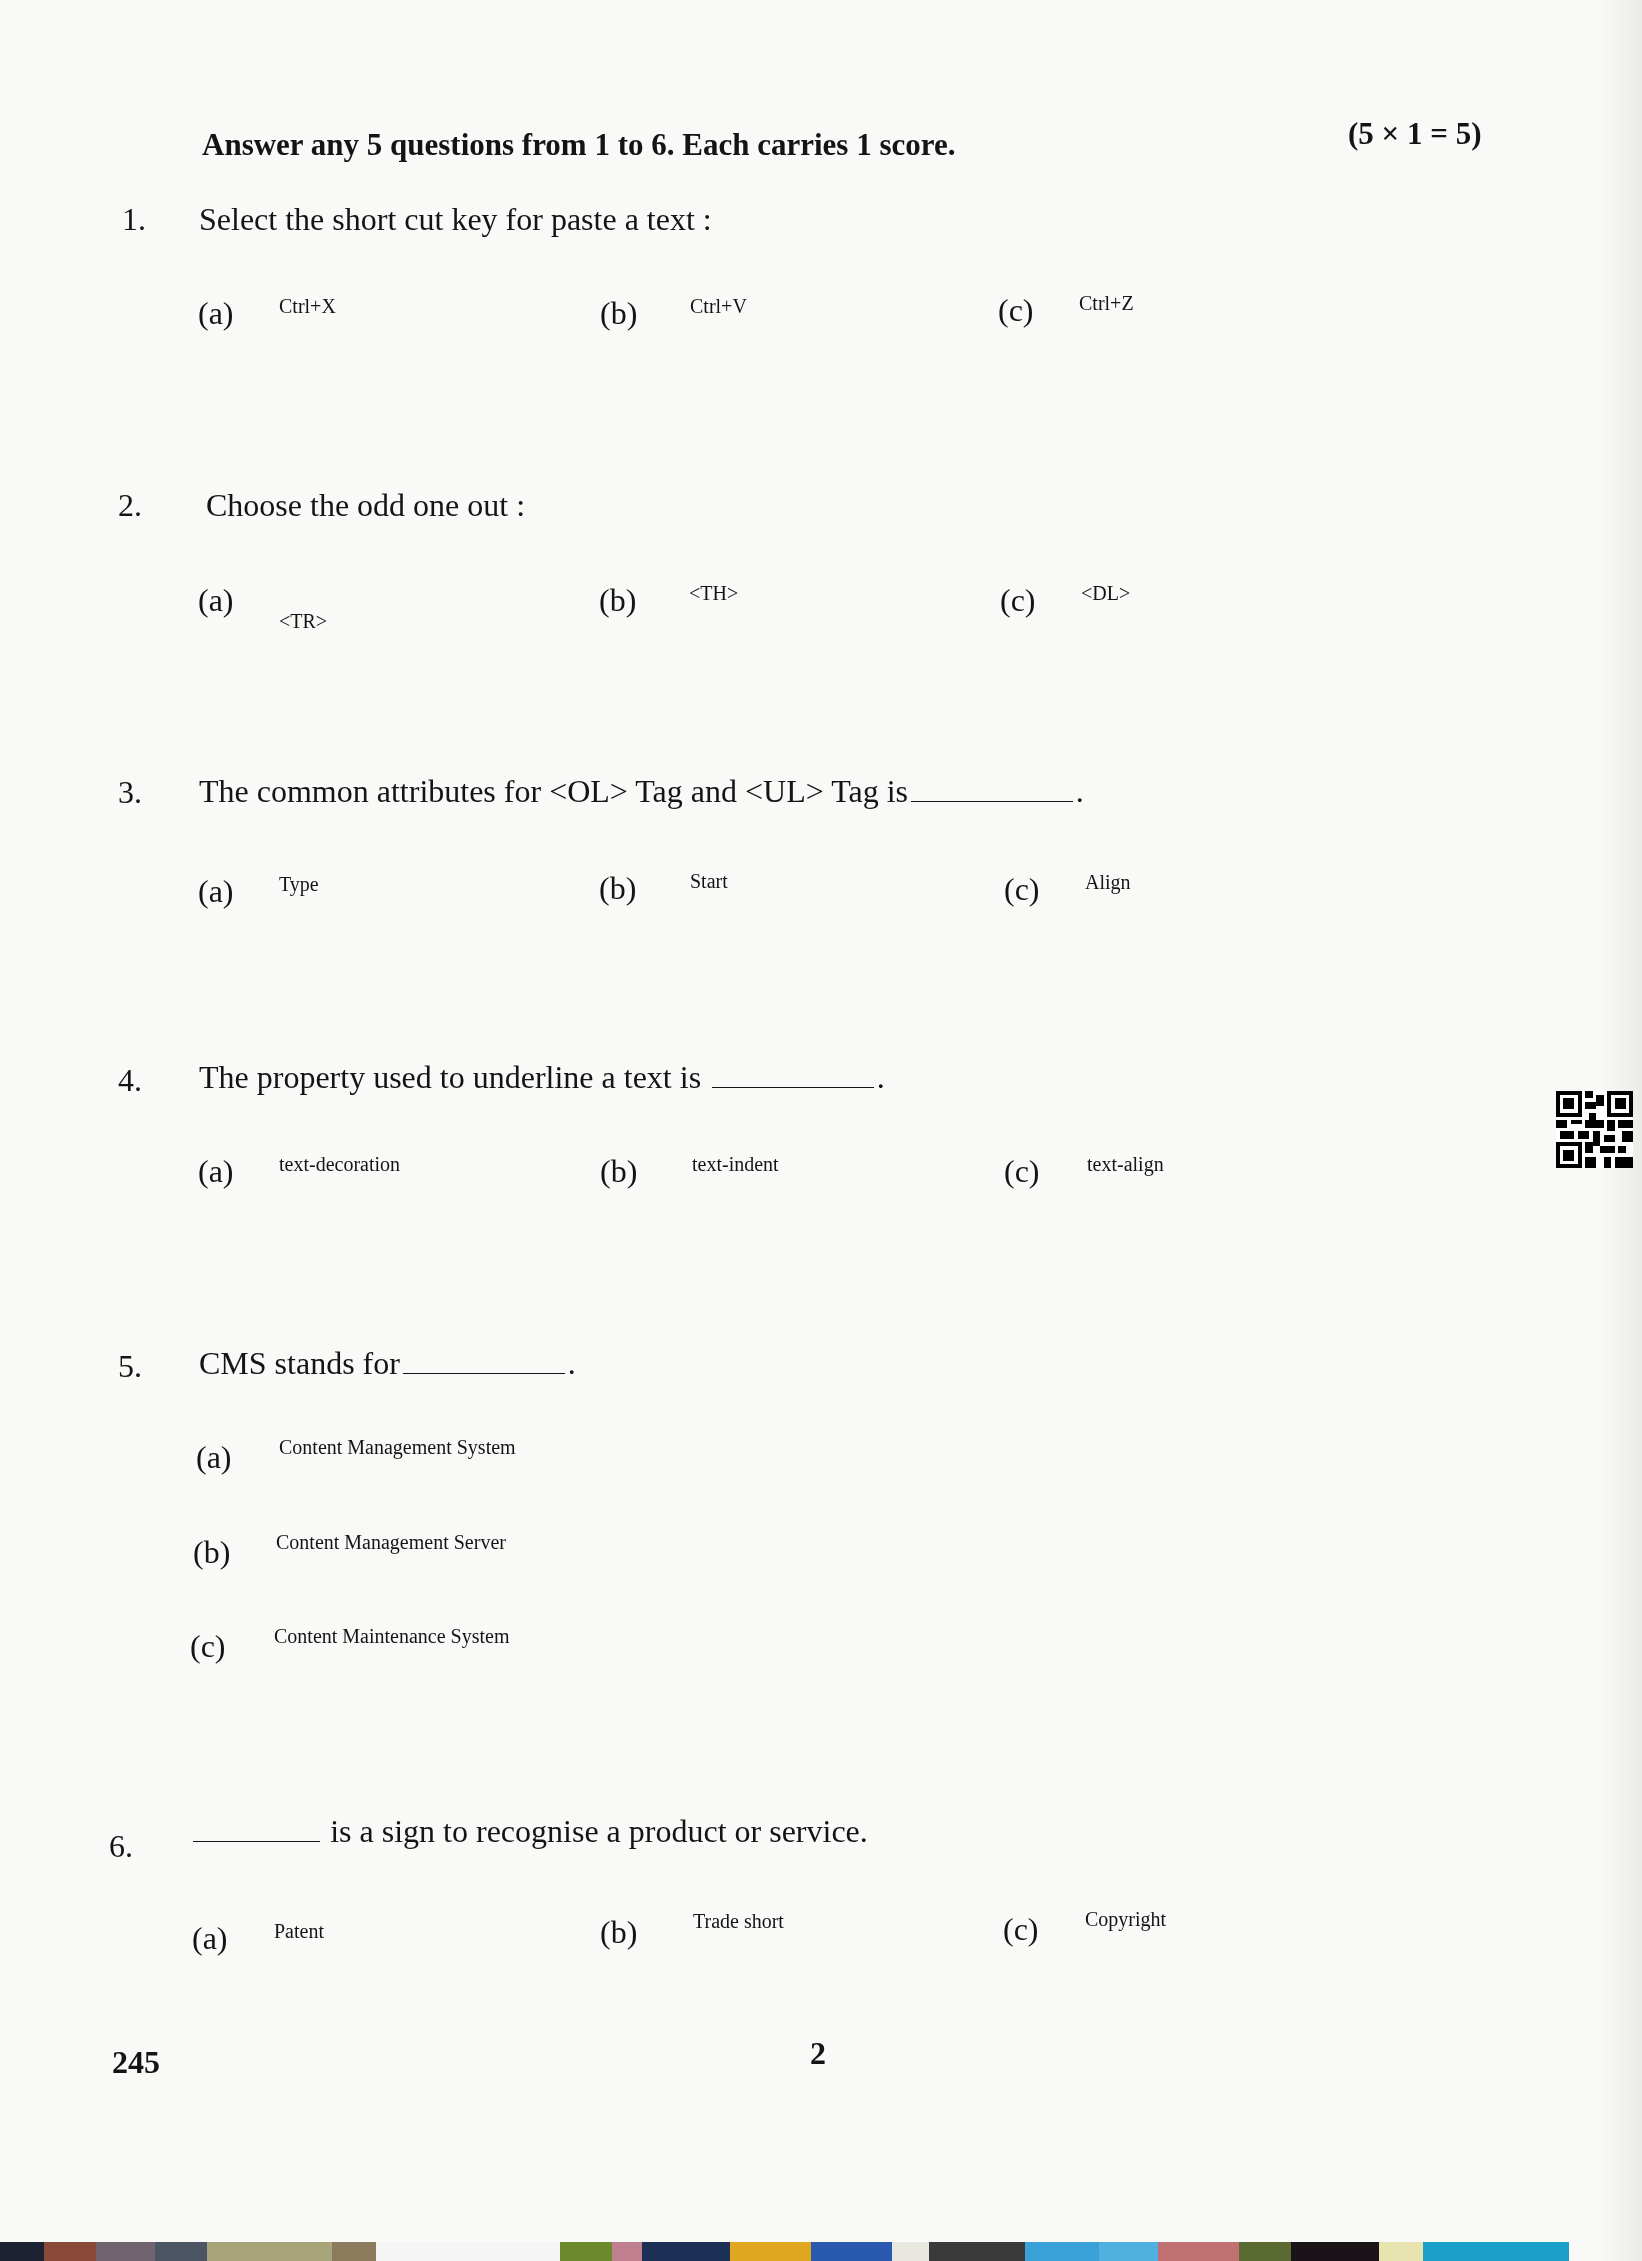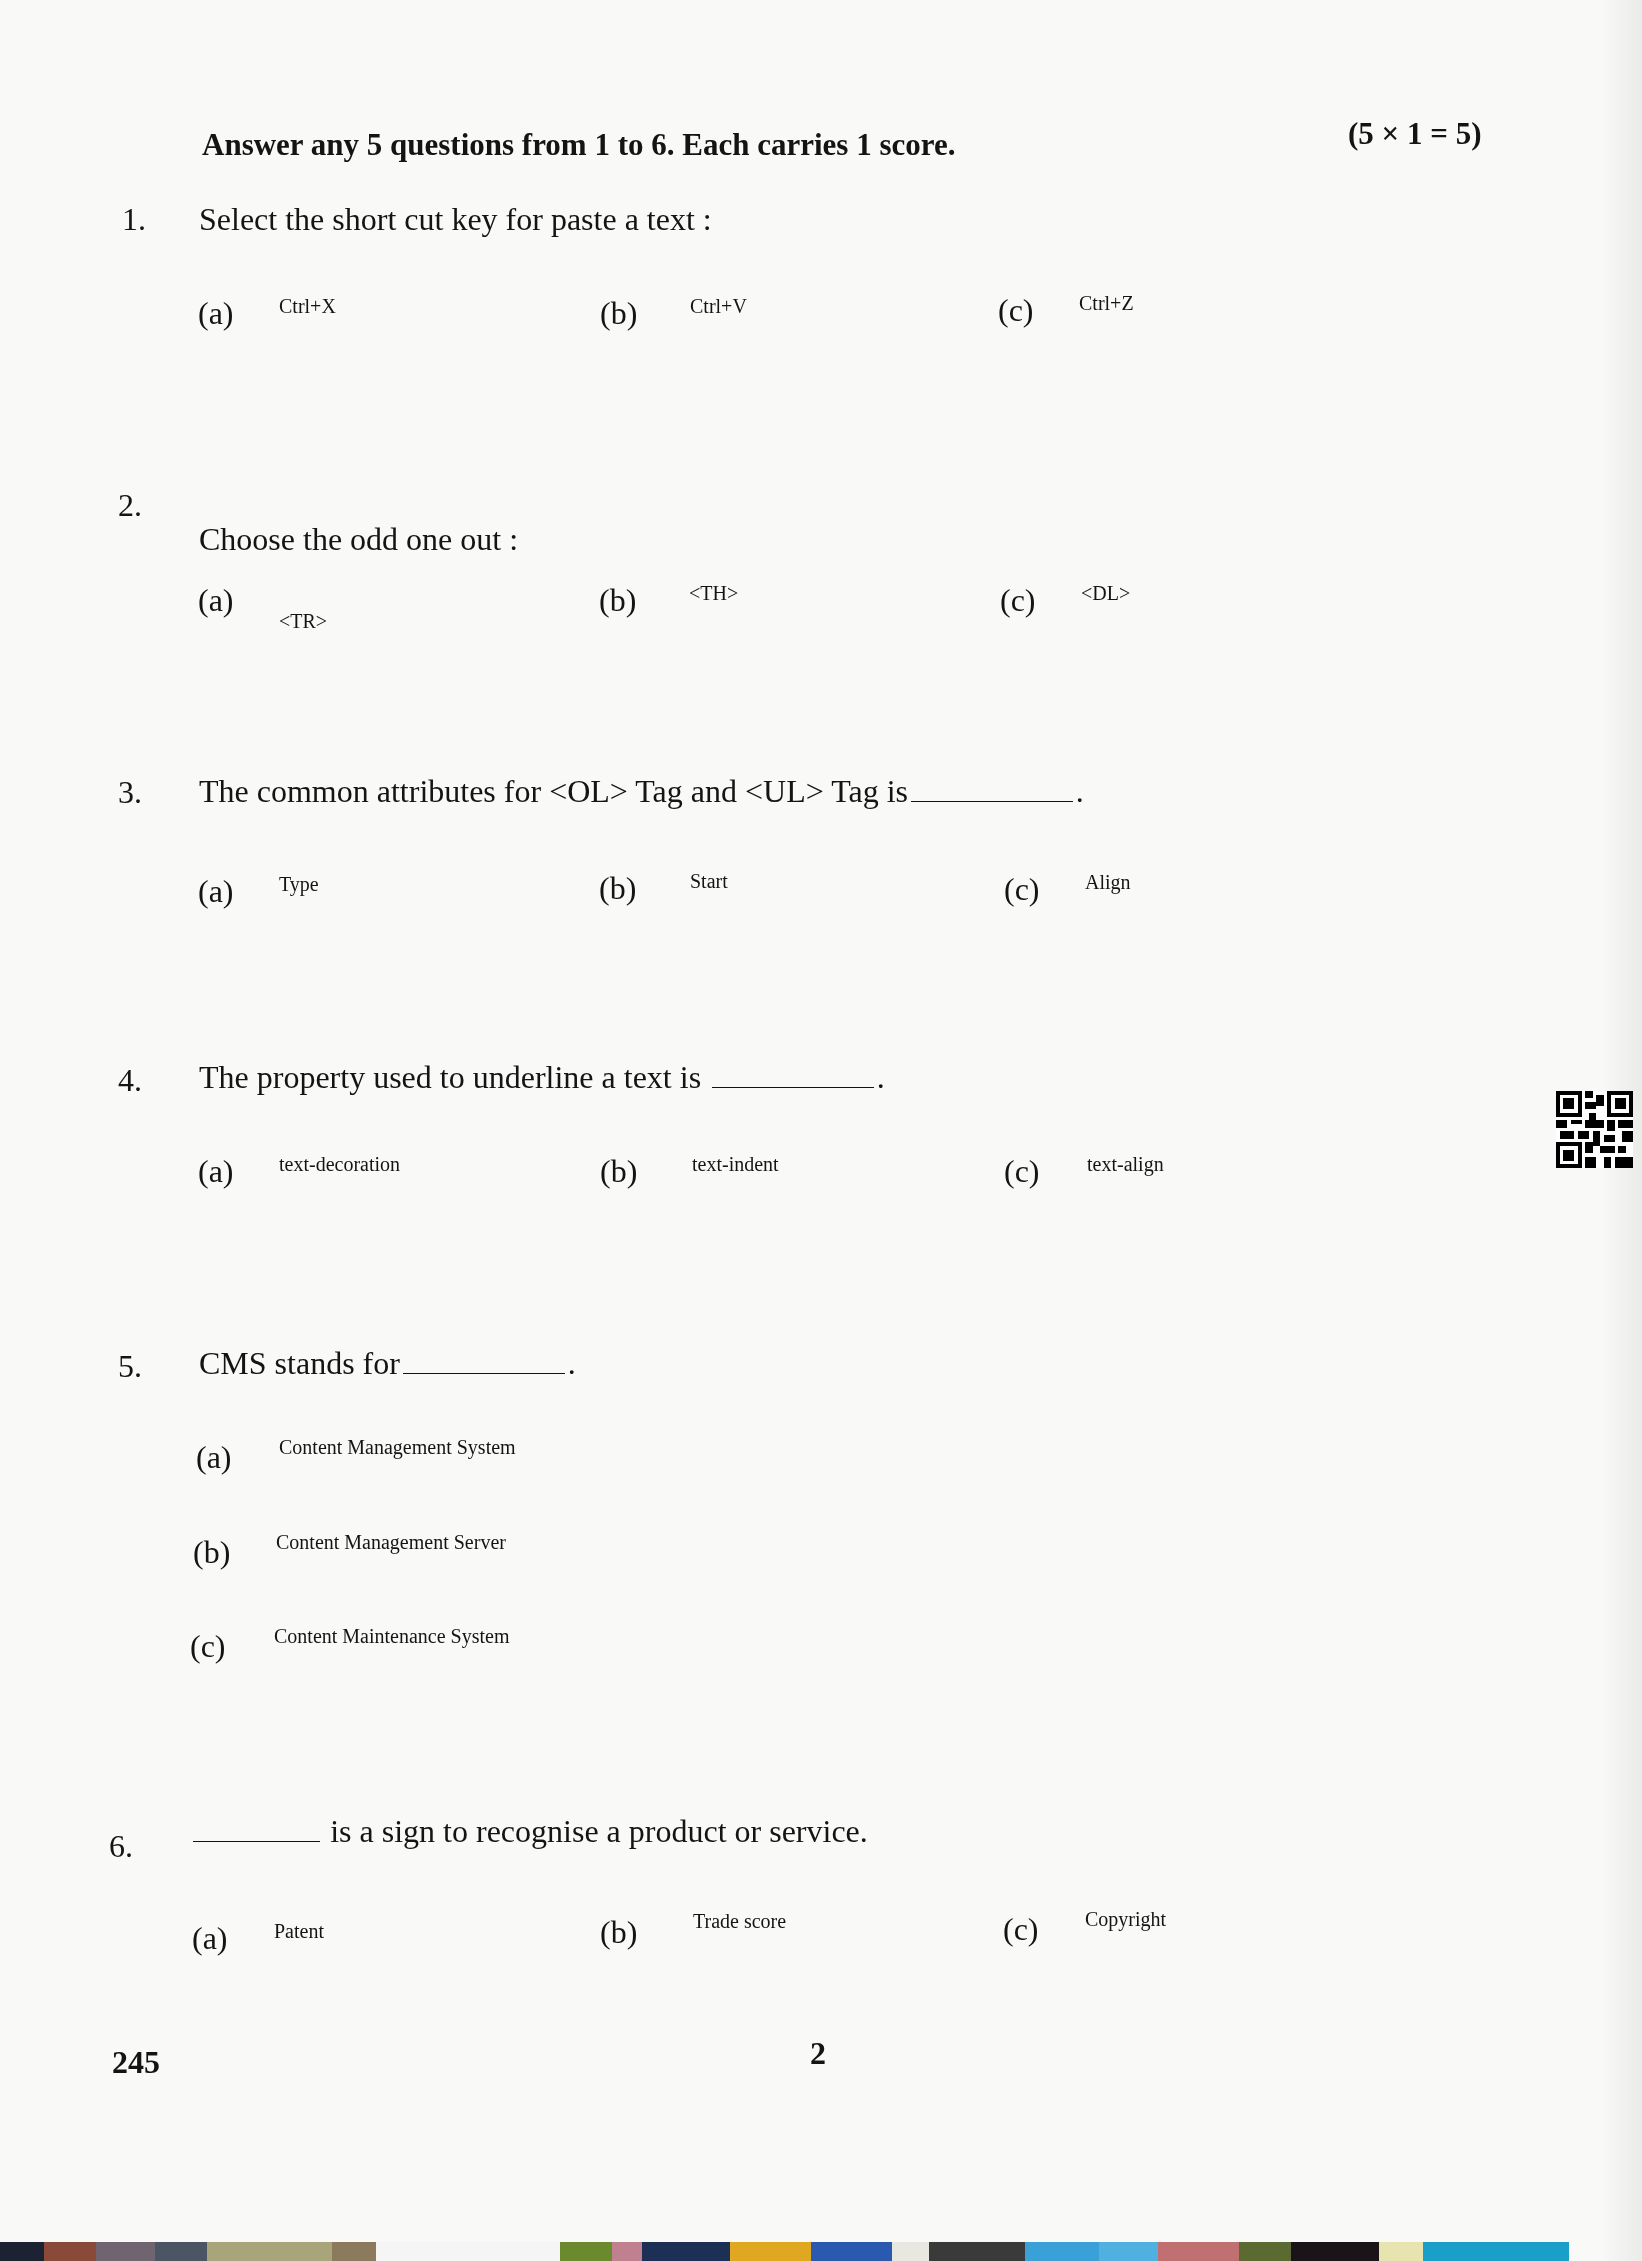--- a/index.html
+++ b/index.html
@@ -39,21 +39,21 @@
   <div class="t olab" style="left:198px; top:295px;">(a)</div>
   <div class="t otxt" style="left:279px; top:295px;">Ctrl+X</div>
   <div class="t olab" style="left:600px; top:295px;">(b)</div>
   <div class="t otxt" style="left:690px; top:295px;">Ctrl+V</div>
   <div class="t olab" style="left:998px; top:292px;">(c)</div>
   <div class="t otxt" style="left:1079px; top:292px;">Ctrl+Z</div>
 </div>
 
 <div>
   <div class="t qnum" style="left:118px; top:487px;">2.</div>
-  <div class="t qtext" style="left:199px; top:487px;margin-top:34px;">Choose the odd one out :</div>
+  <div class="t qtext" style="left:206px; top:487px;">Choose the odd one out :</div>
   <div class="t olab" style="left:198px; top:582px;">(a)</div>
   <div class="t otxt" style="left:279px; top:610px;">&lt;TR&gt;</div>
   <div class="t olab" style="left:599px; top:582px;">(b)</div>
   <div class="t otxt" style="left:689px; top:582px;">&lt;TH&gt;</div>
   <div class="t olab" style="left:1000px; top:582px;">(c)</div>
   <div class="t otxt" style="left:1081px; top:582px;">&lt;DL&gt;</div>
 </div>
 
 <div>
   <div class="t qnum" style="left:118px; top:774px;">3.</div>
@@ -122,21 +122,21 @@
   <div class="t olab" style="left:190px; top:1628px;">(c)</div>
   <div class="t otxt" style="left:274px; top:1625px;">Content Maintenance System</div>
 </div>
 
 <div>
   <div class="t qnum" style="left:109px; top:1828px;">6.</div>
   <div class="t qtext" style="left:190px; top:1811px;"><span class="blank" style="width:127px; height:29.5px; margin-right:10.3px;"></span><span>is a sign to recognise a product or service.</span></div>
   <div class="t olab" style="left:192px; top:1920px;">(a)</div>
   <div class="t otxt" style="left:274px; top:1920px;">Patent</div>
   <div class="t olab" style="left:600px; top:1914px;">(b)</div>
-  <div class="t otxt" style="left:693px; top:1910px;">Trade score</div>
+  <div class="t otxt" style="left:693px; top:1910px;">Trade short</div>
   <div class="t olab" style="left:1003px; top:1911px;">(c)</div>
   <div class="t otxt" style="left:1085px; top:1908px;">Copyright</div>
 </div>
 
 <div class="t footer" style="left:112px; top:2044px;">245</div>
 <div class="t footer" style="left:810px; top:2035px;">2</div>
 
 <div class="strip">
   <div style="width:44px;background:#1d2233"></div>
   <div style="width:52px;background:#8a4a3a"></div>

